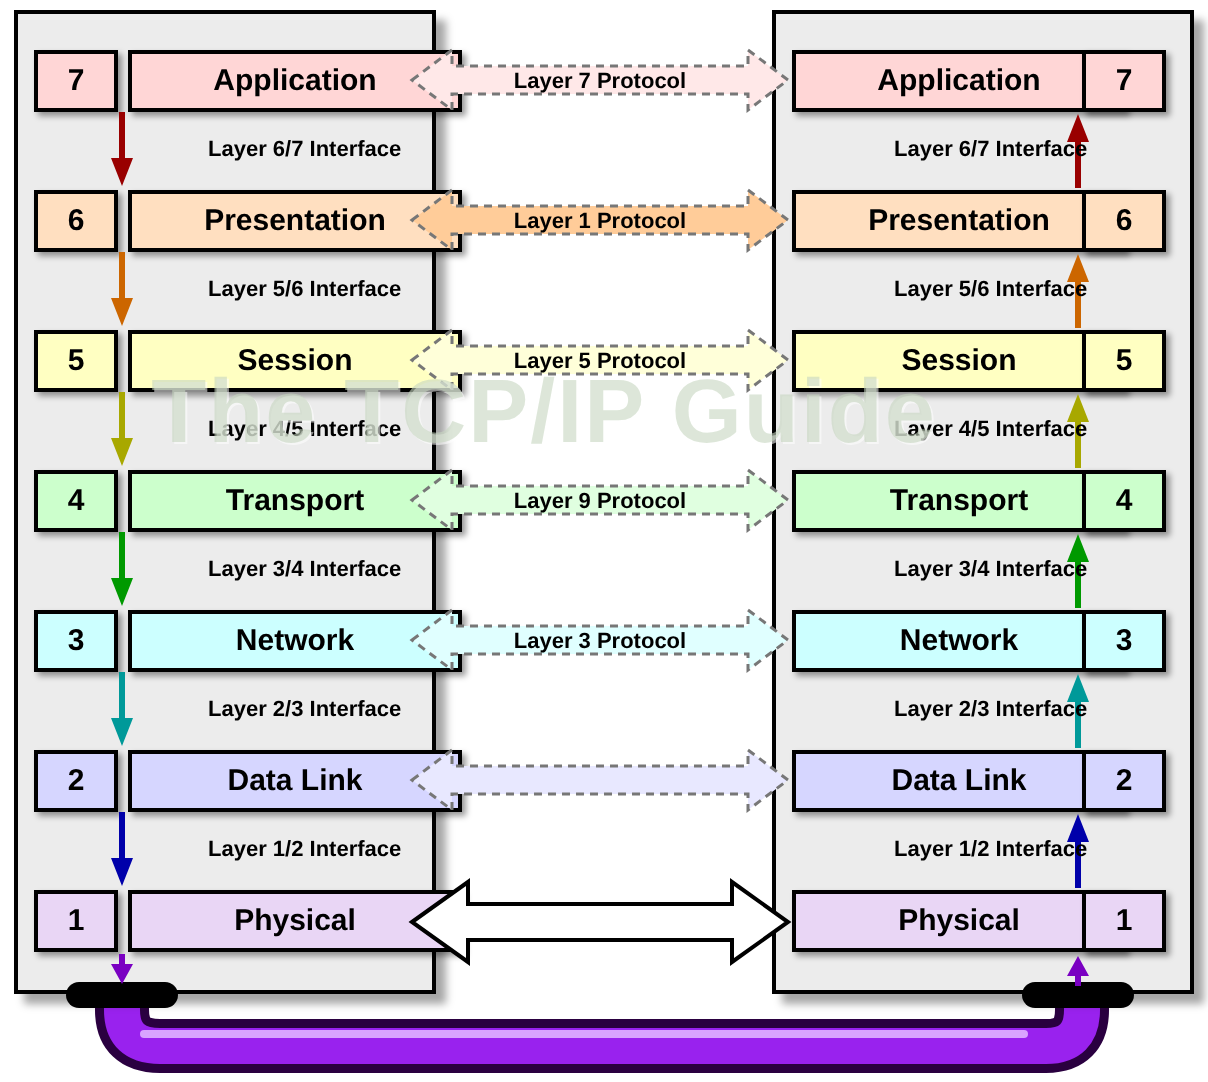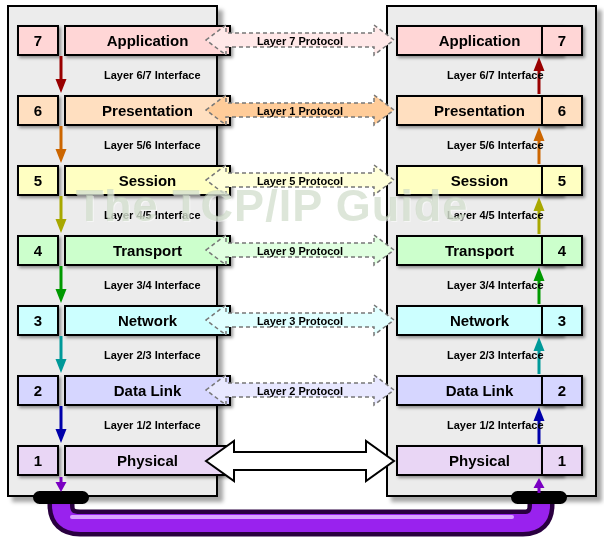--- a/index.html
+++ b/index.html
@@ -190,21 +190,20 @@
     </svg>
   <svg class="proto-arrow solid" style="top:437px;" width="192" height="48">
       <polygon points="2,24 30,4 30,15 162,15 162,4 190,24 162,44 162,33 30,33 30,44" fill="#FFFFFF"></polygon>
     </svg>
 
   <div class="proto-label" style="top:34px;">Layer 7 Protocol</div>
   <div class="proto-label" style="top:104px;">Layer 1 Protocol</div>
   <div class="proto-label" style="top:174px;">Layer 5 Protocol</div>
   <div class="proto-label" style="top:244px;">Layer 9 Protocol</div>
   <div class="proto-label" style="top:314px;">Layer 3 Protocol</div>
-  <div class="proto-label" style="top:384px;">Layer 2 Protocol</div>
 
   <svg class="varrow" style="left:55px;top:56px;" width="12" height="38">
       <polygon points="4.5,0 7.5,0 7.5,23 11.5,23 6,37 0.5,23 4.5,23" fill="#990000"></polygon>
     </svg>
   <svg class="varrow" style="left:55px;top:126px;" width="12" height="38">
       <polygon points="4.5,0 7.5,0 7.5,23 11.5,23 6,37 0.5,23 4.5,23" fill="#CC6600"></polygon>
     </svg>
   <svg class="varrow" style="left:55px;top:196px;" width="12" height="38">
       <polygon points="4.5,0 7.5,0 7.5,23 11.5,23 6,37 0.5,23 4.5,23" fill="#A8A800"></polygon>
     </svg>

